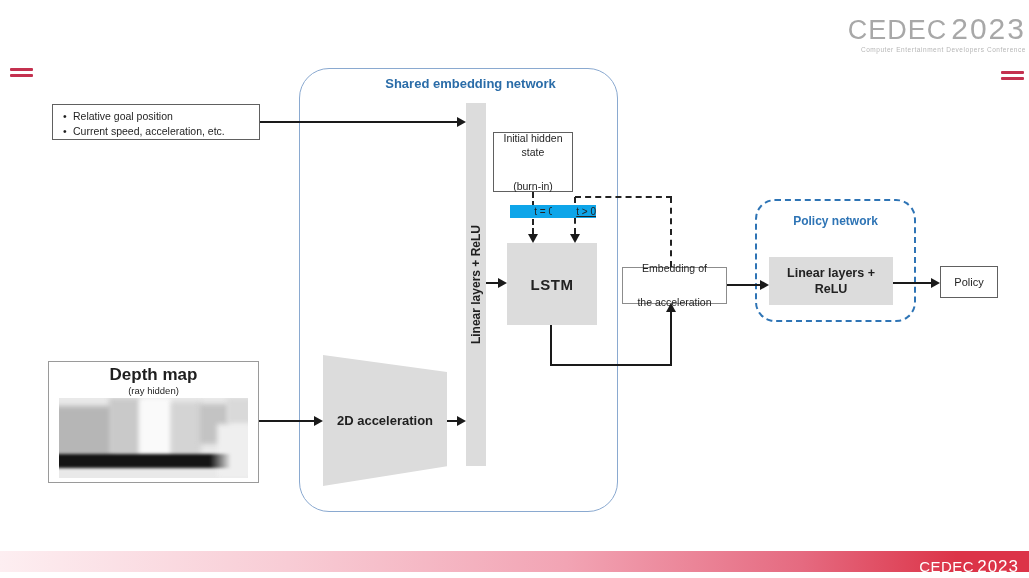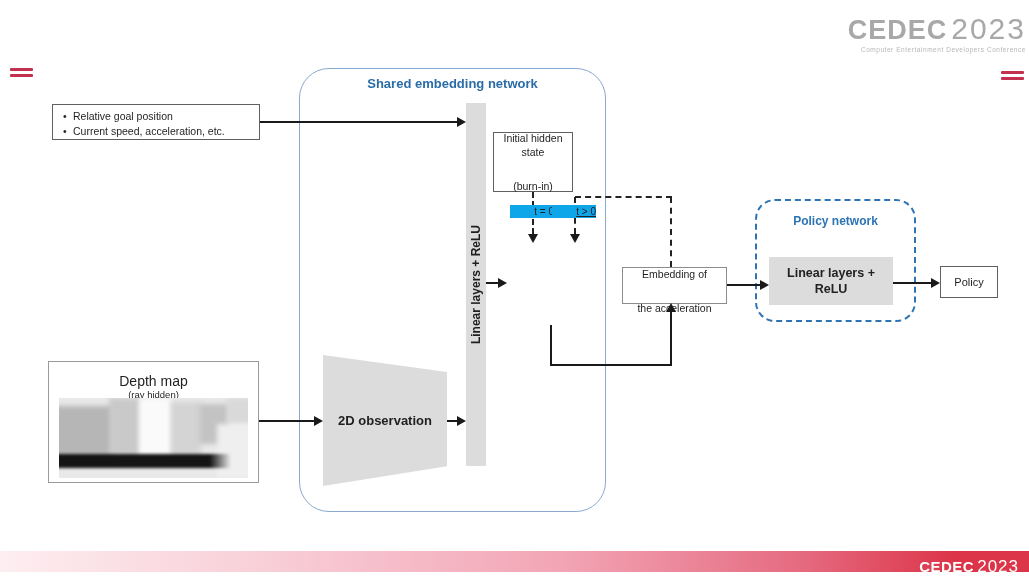--- a/index.html
+++ b/index.html
@@ -3,21 +3,21 @@
 <meta charset="utf-8">
 <style>
   html,body{margin:0;padding:0;background:#888;}
   .canvas{
     position:relative;width:1029px;height:578px;background:#ffffff;overflow:hidden;
     font-family:"Liberation Sans", sans-serif;color:#1f1f1f;
   }
   
   .logo-top{position:absolute;left:832px;top:6px;width:194px;text-align:right;color:#a8a8a8;line-height:1;}
   .logo-top .row{display:flex;justify-content:flex-end;align-items:baseline;gap:4px;}
-  .logo-word{font-weight:700;font-size:27px;letter-spacing:1px;margin-top:11px;}
+  .logo-word{font-weight:400;font-size:27px;letter-spacing:1px;margin-top:11px;}
   .logo-year{font-weight:300;font-size:30px;letter-spacing:2px;}
   .logo-sub{font-size:6.5px;letter-spacing:0.55px;margin-top:3px;color:#b6b6b6;white-space:nowrap;}
   .mark{position:absolute;width:23px;height:9px;display:flex;flex-direction:column;justify-content:space-between;}
   .mark span{display:block;height:3px;background:#c4314f;border-radius:1px;}
   .footer-bar{position:absolute;left:0;top:551px;width:1029px;height:21px;
     background:linear-gradient(90deg,#fdeef1 0%,#f8ccd5 28%,#f2a4b4 55%,#e56a80 78%,#dc3448 93%,#dc3448 100%);
     display:flex;align-items:center;justify-content:flex-end;padding-right:10px;box-sizing:border-box;}
   .logo-bottom{color:#ffffff;line-height:1;display:flex;align-items:baseline;gap:3px;}
   .logo-bottom .logo-word{font-size:15px;letter-spacing:0.5px;}
   .logo-bottom .logo-year{font-size:17px;letter-spacing:1px;font-weight:300;}
@@ -30,21 +30,21 @@
         display:flex;flex-direction:column;align-items:center;justify-content:center;text-align:center;gap:20px;}
   .gbox{position:absolute;background:#dcdcdc;display:flex;align-items:center;justify-content:center;
         text-align:center;font-weight:bold;color:#222;}
   
   .bullet-box{position:absolute;background:#fff;border:1px solid #606060;box-sizing:border-box;
         padding:4px 6px 3px 10px;font-size:10.5px;line-height:1.45;}
   .bullet-box div{position:relative;padding-left:10px;white-space:nowrap;}
   .bullet-box div::before{content:"•";position:absolute;left:0;top:0;}
   
   .depth-box{position:absolute;background:#fff;border:1px solid #9a9a9a;box-sizing:border-box;text-align:center;}
-  .depth-title{font-size:14px;font-weight:400;margin-top:12px;line-height:1.1;}
+  .depth-title{font-size:17px;font-weight:700;margin-top:4px;line-height:1.1;}
   .depth-sub{font-size:9.5px;line-height:1.2;}
   .depth-img{position:absolute;left:10px;top:36px;width:189px;height:80px;background:#e9e9e9;overflow:hidden;}
   .depth-img .blk{position:absolute;filter:blur(2.5px);}
   .depth-band{position:absolute;left:-4px;top:56px;width:176px;height:14px;
       background:linear-gradient(90deg,#141414 0%,#141414 88%,rgba(20,20,20,0) 100%);filter:blur(1.5px);}
   
   .trap{position:absolute;background:#dcdcdc;clip-path:polygon(0 0,100% 13%,100% 85%,0 100%);
         display:flex;align-items:center;justify-content:center;font-weight:bold;font-size:13px;}
   .vbar{position:absolute;background:#dcdcdc;display:flex;align-items:center;justify-content:center;}
   .vbar span{writing-mode:vertical-rl;transform:rotate(180deg);font-weight:bold;font-size:12px;white-space:nowrap;}
@@ -94,48 +94,51 @@
       <div class="blk" style="left:50px;top:0;width:32px;height:58px;background:#c9c9c9;"></div>
       <div class="blk" style="left:80px;top:0;width:32px;height:62px;background:#fafafa;"></div>
       <div class="blk" style="left:112px;top:4px;width:30px;height:56px;background:#d4d4d4;"></div>
       <div class="blk" style="left:140px;top:6px;width:30px;height:40px;background:#c3c3c3;"></div>
       <div class="blk" style="left:168px;top:0;width:25px;height:26px;background:#d9d9d9;"></div>
       <div class="blk" style="left:158px;top:26px;width:35px;height:54px;background:#efefef;"></div>
       <div class="depth-band"></div>
     </div>
   </div>
 
-  <div class="round-box" style="left:299px;top:68px;width:305px;height:442px;">
+  <div class="round-box" style="left:299px;top:68px;width:305px;height:442px;padding-left:12px;">
     <div class="round-title" style="top:7px;">Shared embedding network</div>
   </div>
 
   <div class="trap" style="left:323px;top:355px;width:124px;height:131px;">
-    <span>2D observation</span>
+    <span>2D acceleration</span>
   </div>
 
   <div class="vbar" style="left:466px;top:103px;width:20px;height:363px;">
     <span>Linear layers + ReLU</span>
   </div>
 
   <div class="wbox" style="left:493px;top:132px;width:80px;height:60px;font-size:10.5px;line-height:1.35;">
     <div>Initial hidden state</div>
     <div>(burn-in)</div>
   </div>
 
+  <div class="gbox" style="left:507px;top:243px;width:90px;height:82px;font-size:15px;letter-spacing:0.5px;">
+    <span>LSTM</span>
+  </div>
 
   <div class="dash-v" style="left:532px;top:192px;height:42px;"></div>
   <div class="arr-d" style="left:528px;top:234px;"></div>
   <div class="dash-h" style="left:575px;top:196px;width:97px;"></div>
   <div class="dash-v" style="left:574px;top:197px;height:37px;"></div>
   <div class="arr-d" style="left:570px;top:234px;"></div>
   <div class="dash-v" style="left:670px;top:197px;height:70px;"></div>
   <div class="tlabel" style="left:510px;top:205px;width:44px;">t = 0</div>
   <div class="tlabel" style="left:552px;top:205px;width:44px;text-decoration:underline;">t &gt; 0</div>
 
-  <div class="wbox" style="left:622px;top:267px;width:105px;height:37px;font-size:10.5px;line-height:1.3;border-color:#8c8c8c;justify-content:space-between;">
+  <div class="wbox" style="left:622px;top:267px;width:105px;height:37px;font-size:10.5px;line-height:1.3;border-color:#8c8c8c;">
     <div>Embedding of</div>
     <div>the acceleration</div>
   </div>
 
   <div class="policy-box" style="left:755px;top:199px;width:157px;height:119px;">
     <div class="round-title" style="top:13px;font-size:12px;color:#2e74b5;">Policy network</div>
   </div>
   <div class="gbox" style="left:769px;top:257px;width:124px;height:48px;font-size:12.5px;line-height:1.3;">
     <span>Linear layers + ReLU</span>
   </div>

